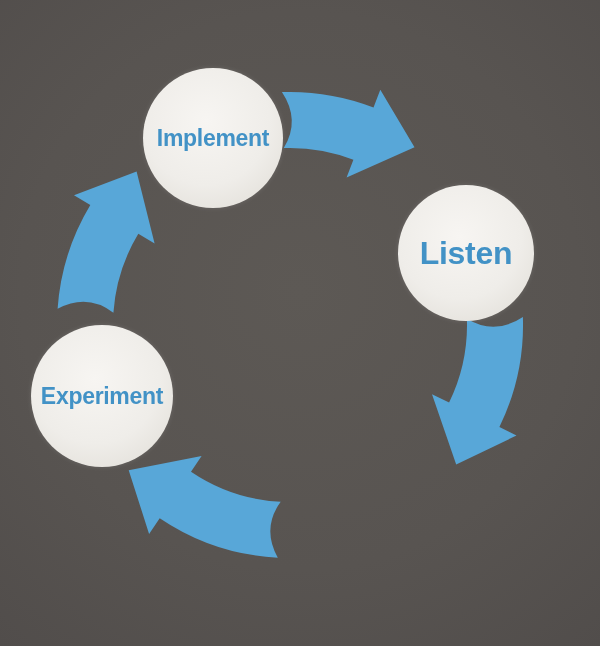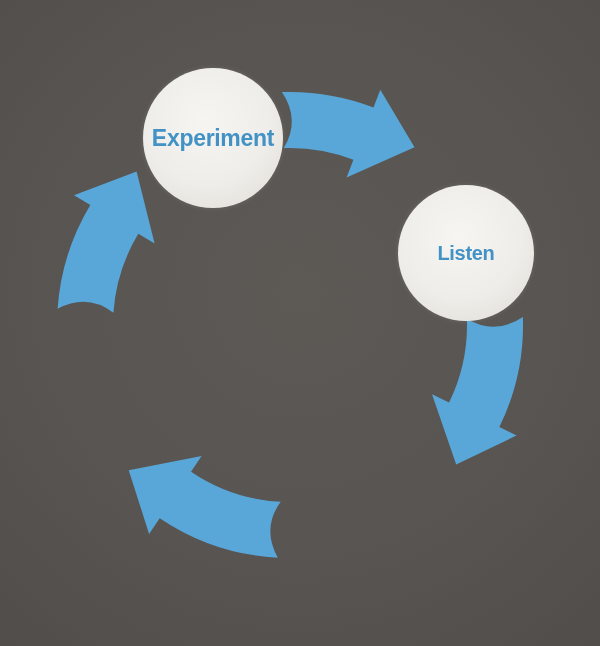--- a/index.html
+++ b/index.html
@@ -35,39 +35,42 @@
     letter-spacing: -0.3px;
     white-space: nowrap;
   }
 
   .node-implement  { left: 143px; top:  68px; width: 140px; height: 140px; }
   .node-listen     { left: 398px; top: 185px; width: 136px; height: 136px; }
   .node-design     { left: 288px; top: 452px; width: 136px; height: 136px; }
   .node-experiment { left:  31px; top: 325px; width: 142px; height: 142px; }
 
   .node-implement  .node-label { font-size: 23px; }
-  .node-listen     .node-label { font-size: 20px; }
+  .node-listen     .node-label { font-size: 32px; }
   .node-design     .node-label { font-size: 24px; }
   .node-experiment .node-label { font-size: 23px; }
 </style>
 </head>
 <body>
 
 <div class="scene" style="--bg: #585451; --bg-light: #5d5955; --bg-dark: #514d4b; --arrow: #58a7d8; --label: #4292c6; --node-fill: #efede9;">
 
   <svg class="arrows" viewBox="0 0 600 646" xmlns="http://www.w3.org/2000/svg">
     <path d="M 281.9 92.1 A 233 233 0 0 1 373.5 107.5 L 380.3 89.7 L 414.5 147.2 L 346.6 177.5 L 353.4 159.8 A 177 177 0 0 0 283.8 148.1 Q 300.7 120.3 281.9 92.1 Z"></path>
     <path d="M 522.9 316.9 A 233 233 0 0 1 499.4 427.1 L 516.5 435.5 L 456.2 464.5 L 432 394.3 L 449.1 402.6 A 177 177 0 0 0 466.9 318.8 Q 494.7 335.7 522.9 316.9 Z"></path>
     <path d="M 277.8 557.7 A 233 233 0 0 1 159.7 518.2 L 149.1 533.9 L 128.7 470.2 L 201.6 456 L 191 471.7 A 177 177 0 0 0 280.7 501.8 Q 261.5 528 277.8 557.7 Z"></path>
     <path d="M 57.6 308.7 A 233 233 0 0 1 90.3 205 L 74 195.2 L 136.6 171.6 L 154.6 243.6 L 138.3 233.8 A 177 177 0 0 0 113.4 312.7 Q 87.5 292.9 57.6 308.7 Z"></path>
   </svg>
 
   <div class="node node-implement">
-    <span class="node-label">Experiment</span>
+    <span class="node-label">Implement</span>
   </div>
 
   <div class="node node-listen">
     <span class="node-label">Listen</span>
   </div>
 
 
+  <div class="node node-experiment">
+    <span class="node-label">Experiment</span>
+  </div>
 
 </div>
 
 </body></html>

